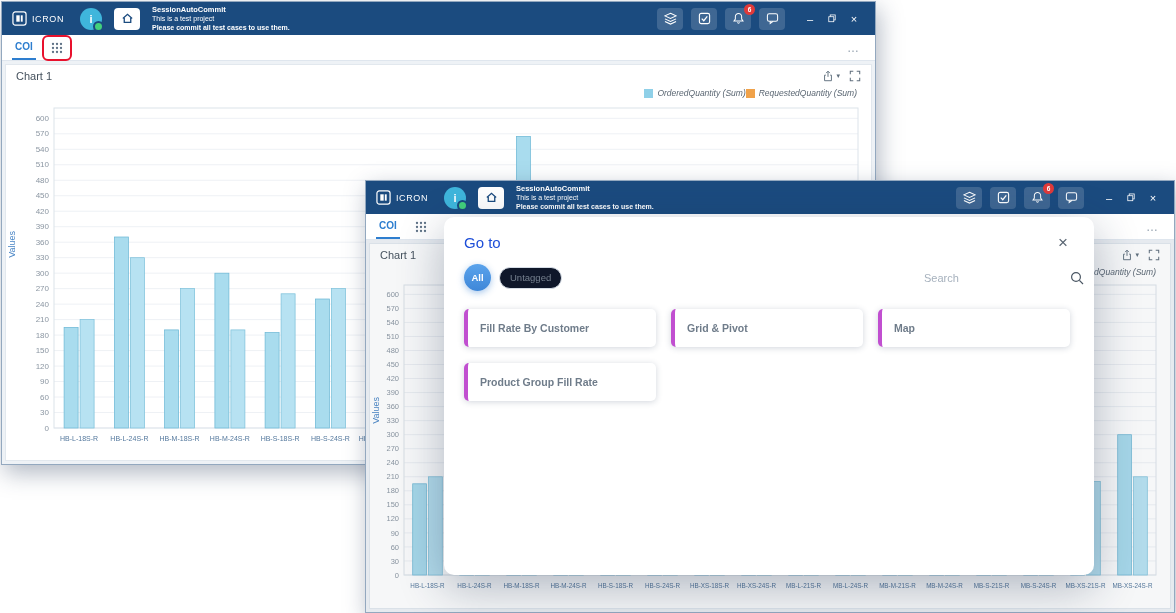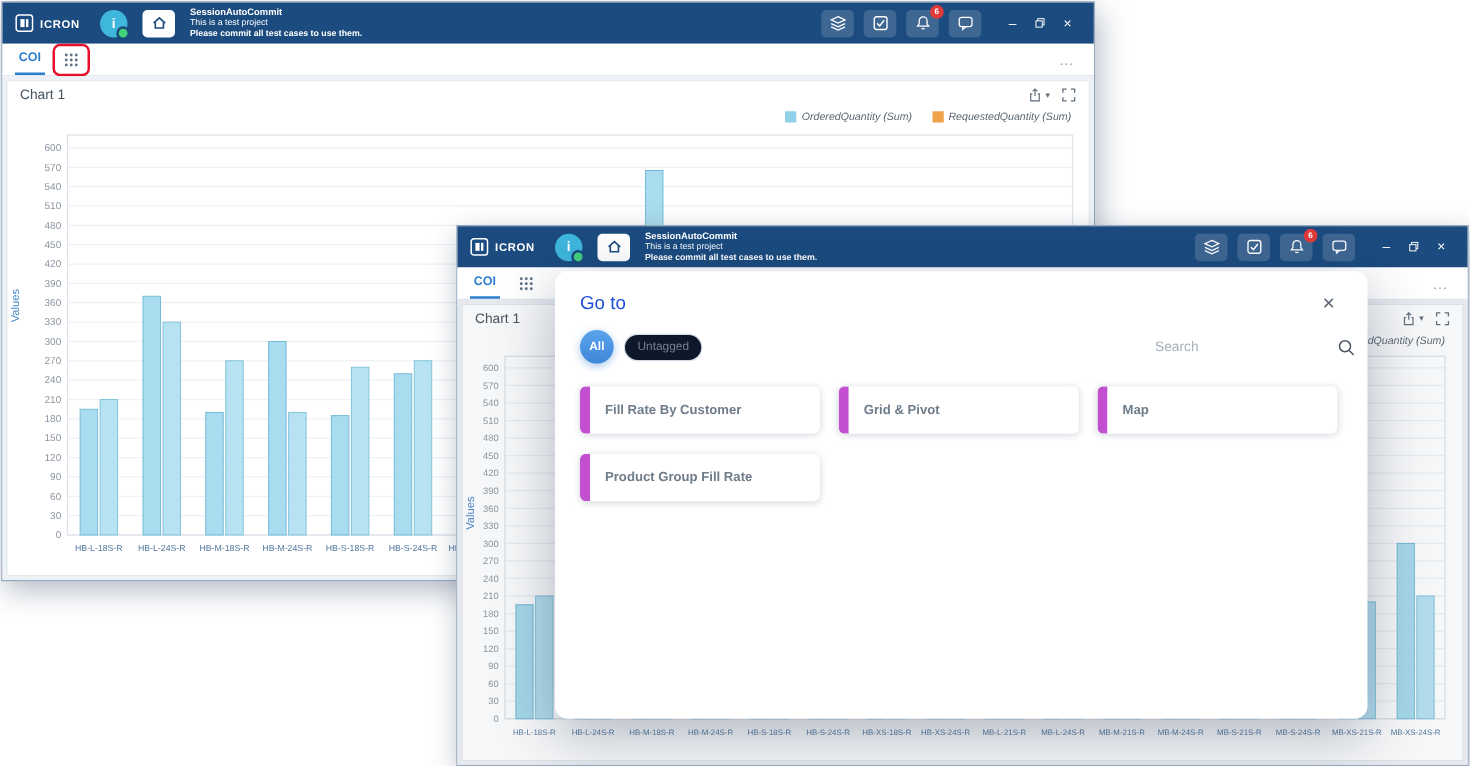--- a/index.html
+++ b/index.html
@@ -7,21 +7,21 @@
   .stage{position:relative;width:1176px;height:613px;overflow:hidden;background:#fff;}
 
   
   .win{position:absolute;background:#fff;border:1px solid #93a8bf;box-shadow:3px 8px 22px rgba(35,55,85,.35);box-sizing:border-box;}
   .win-back{left:1px;top:1px;width:875px;height:464px;z-index:1;}
   .win-front{left:365px;top:180px;width:810px;height:433px;z-index:2;}
 
   .titlebar{height:33px;background:#1b4b7f;display:flex;align-items:center;padding:0 10px;box-sizing:border-box;}
   .logo{display:flex;align-items:center;gap:5px;}
   .logo svg{width:15px;height:15px;display:block;}
-  .appname{color:#fff;font-size:9px;font-weight:bold;letter-spacing:.6px;}
+  .appname{color:#fff;font-size:9px;font-weight:normal;letter-spacing:.6px;}
   .avatar{width:22px;height:22px;border-radius:50%;background:#3fb6dc;color:#fff;font-size:11px;font-weight:bold;display:flex;align-items:center;justify-content:center;margin-left:16px;position:relative;border:none;cursor:pointer;}
   .avatar .dot{position:absolute;right:-2px;bottom:-2px;width:7px;height:7px;border-radius:50%;background:#43d17c;border:2px solid #1b4b7f;}
   .homebtn{width:26px;height:22px;background:#fff;border:none;border-radius:4px;display:flex;align-items:center;justify-content:center;margin-left:12px;cursor:pointer;}
   .homebtn svg{width:13px;height:13px;}
   .projtext{margin-left:12px;color:#fff;line-height:1.3;}
   .projtext .t1{font-size:7.5px;font-weight:bold;}
   .projtext .t2{font-size:7px;}
   .projtext .t3{font-size:7px;font-weight:bold;}
   .tb-spacer{flex:1;}
   .tb-btn{width:26px;height:22px;border:none;border-radius:4px;background:rgba(255,255,255,.16);display:flex;align-items:center;justify-content:center;margin-left:8px;position:relative;cursor:pointer;}
@@ -39,41 +39,41 @@
   .overflow{margin-left:auto;color:#93a0ae;font-size:12px;background:none;border:none;cursor:pointer;}
 
   .content{position:absolute;left:0;right:0;top:59px;bottom:0;background:#eef2f6;padding:3px;box-sizing:border-box;}
   .panel{position:relative;height:100%;background:#fff;border:1px solid #e2e8ee;box-sizing:border-box;}
   .panel-hd{display:flex;align-items:center;padding:5px 10px 0;}
   .panel-title{font-size:11px;color:#45515d;}
   .panel-icons{margin-left:auto;display:flex;align-items:center;gap:9px;color:#5f6e7c;}
   .picon{background:none;border:none;padding:0;display:flex;align-items:center;gap:2px;color:#5f6e7c;cursor:pointer;}
   .picon svg{width:12px;height:12px;}
   .caret{font-size:7px;color:#5f6e7c;}
-  .legend{display:flex;justify-content:flex-end;gap:16px;padding:4px 14px 0;align-items:center;min-height:14px;}
+  .legend{display:flex;justify-content:flex-end;padding:4px 14px 0;align-items:center;min-height:14px;}
   .lg-item{display:flex;align-items:center;gap:4px;font-size:8.5px;font-style:italic;color:#5b6773;}
   .lg-sw{width:9px;height:9px;display:inline-block;}
   .ylab{position:absolute;left:1px;top:42%;writing-mode:vertical-rl;transform:rotate(180deg);font-size:9px;color:#4a86c6;}
   .chart-svg{display:block;margin:0 4px;}
 
   
   .scrim{position:absolute;left:0;right:0;top:59px;bottom:0;background:rgba(95,115,140,.06);z-index:5;}
   .modal{position:absolute;left:78px;top:36px;width:650px;height:358px;background:#fff;border-radius:10px;box-shadow:0 12px 46px rgba(25,45,75,.32);z-index:10;padding:16px 20px;box-sizing:border-box;}
   .modal-hd{display:flex;align-items:center;}
   .modal-title{font-size:15px;color:#1d4ed8;}
   .modal-close{margin-left:auto;font-size:17px;color:#5a6673;background:none;border:none;cursor:pointer;line-height:1;}
   .chip-row{display:flex;align-items:center;gap:8px;margin-top:12px;}
   .chip{height:22px;border-radius:12px;border:1px solid #d6dde6;background:#0f172a;color:#76818f;font-size:9.5px;padding:0 10px;cursor:pointer;}
   .chip-sel{background:linear-gradient(180deg,#5aa3ec,#3f87d8);border:none;color:#fff;font-weight:bold;height:27px;border-radius:14px;min-width:27px;padding:0 7px;box-shadow:0 2px 7px rgba(60,130,210,.45);}
   .searchbox{margin-left:auto;display:flex;align-items:center;gap:2px;width:152px;}
   .searchbox input{border:none;outline:none;flex:1;font-size:11px;color:#46515c;background:transparent;font-family:"Liberation Sans",sans-serif;}
   .searchbox input::placeholder{color:#a6b1bd;}
   .searchbox svg{width:14px;height:14px;flex:none;}
   .cards{display:grid;grid-template-columns:repeat(3,192px);gap:16px 15px;margin-top:18px;}
-  .card{height:38px;background:#fff;border-radius:5px;box-shadow:0 1px 6px rgba(45,65,95,.22);border-left:8px solid #a3a3a3;display:flex;align-items:center;padding:0 10px 0 12px;font-size:10.5px;font-weight:bold;color:#6f7c8a;cursor:pointer;box-sizing:border-box;}
+  .card{height:38px;background:#fff;border-radius:5px;box-shadow:0 1px 6px rgba(45,65,95,.22);border-left:4px solid #a3a3a3;display:flex;align-items:center;padding:0 10px 0 12px;font-size:10.5px;font-weight:bold;color:#6f7c8a;cursor:pointer;box-sizing:border-box;}
 </style>
 </head>
 <body>
 
 <div class="stage">
 
   <div class="win win-back">
     <div class="titlebar">
       <div class="logo">
         <svg viewBox="0 0 16 16">

